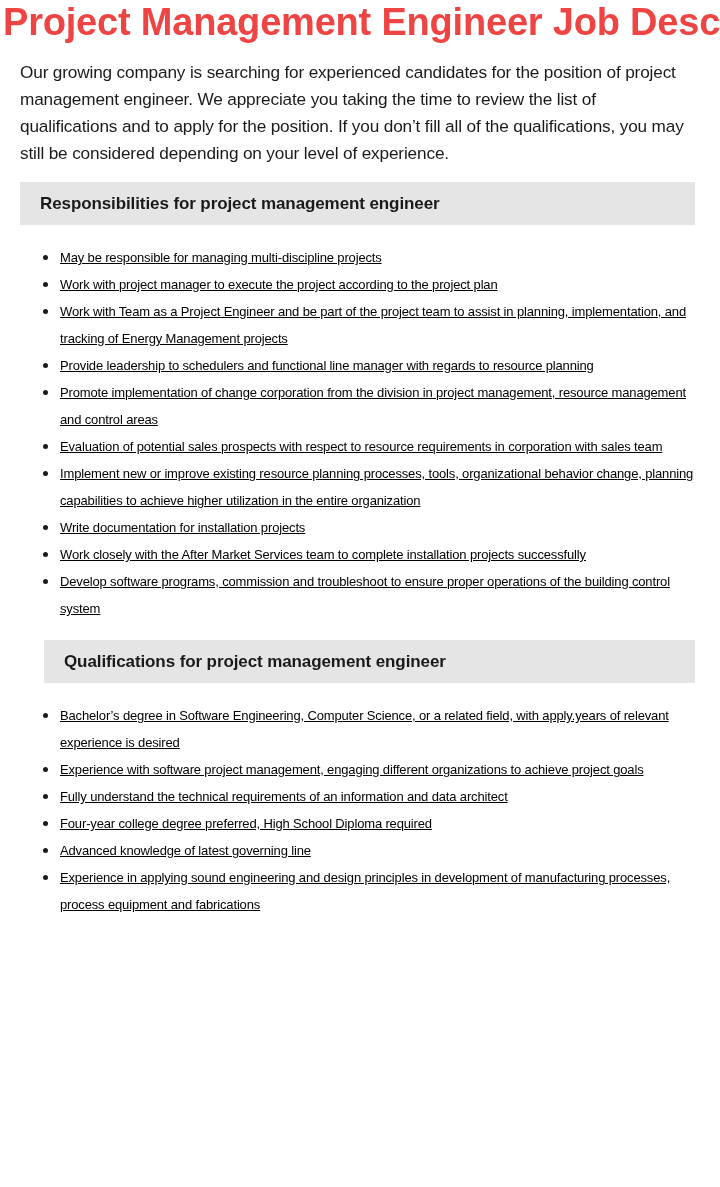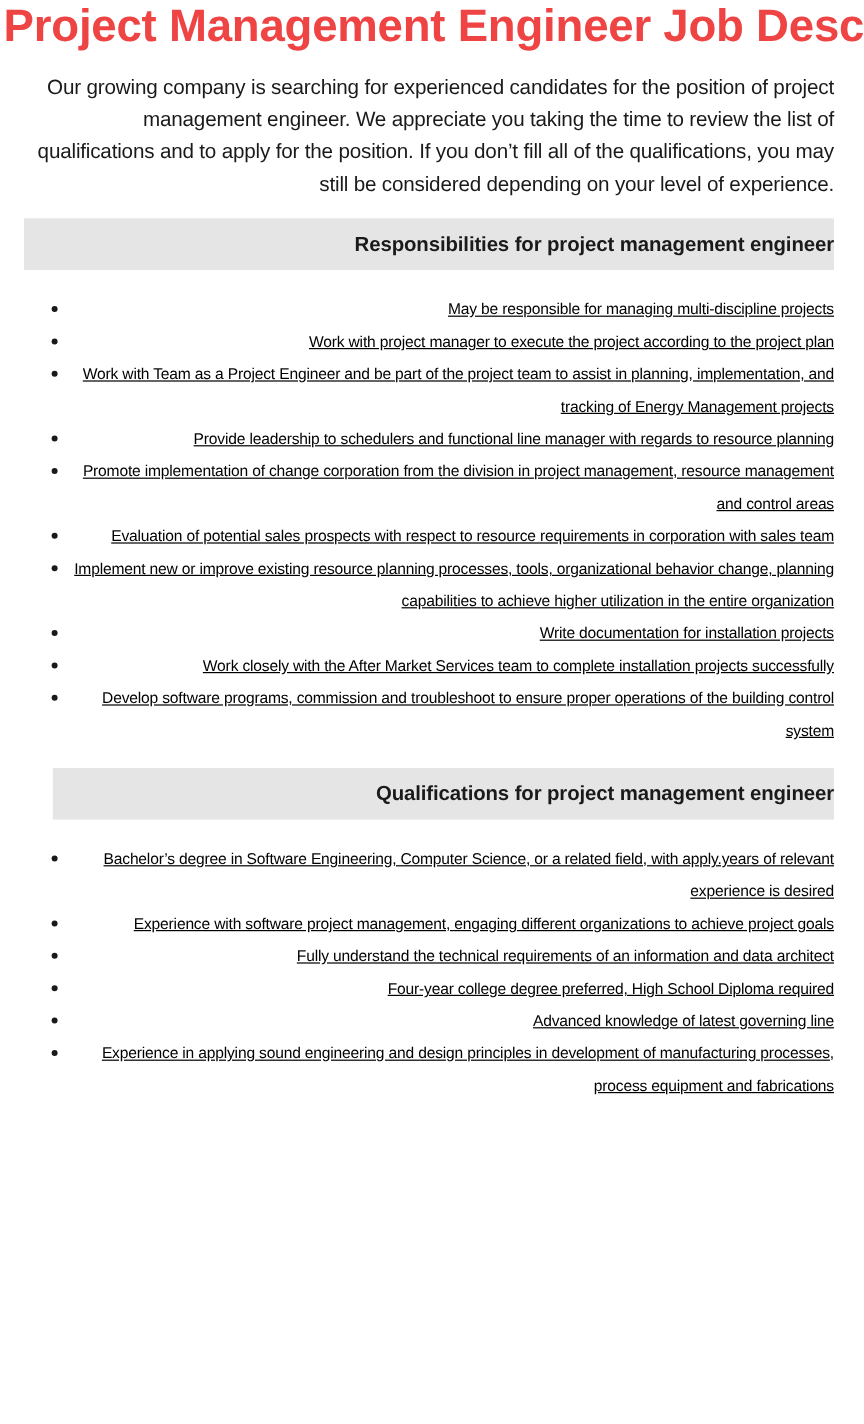--- a/index.html
+++ b/index.html
@@ -20,21 +20,20 @@
       font-size: 38px;
       line-height: 44px;
       margin: 0;
       padding: 0 0 0 3px;
       letter-spacing: -0.2px;
       white-space: nowrap;
       color: #ef4444;
     }
     .content {
       padding: 0 25px 0 20px;
-      text-align: right;
     }
     .intro {
       margin: 15px 0 0 0;
       font-size: 17.2px;
       line-height: 27px;
       letter-spacing: -0.15px;
       color: #1a1a1a;
     }
     .section-header {
       margin: 15px 0 0 0;

